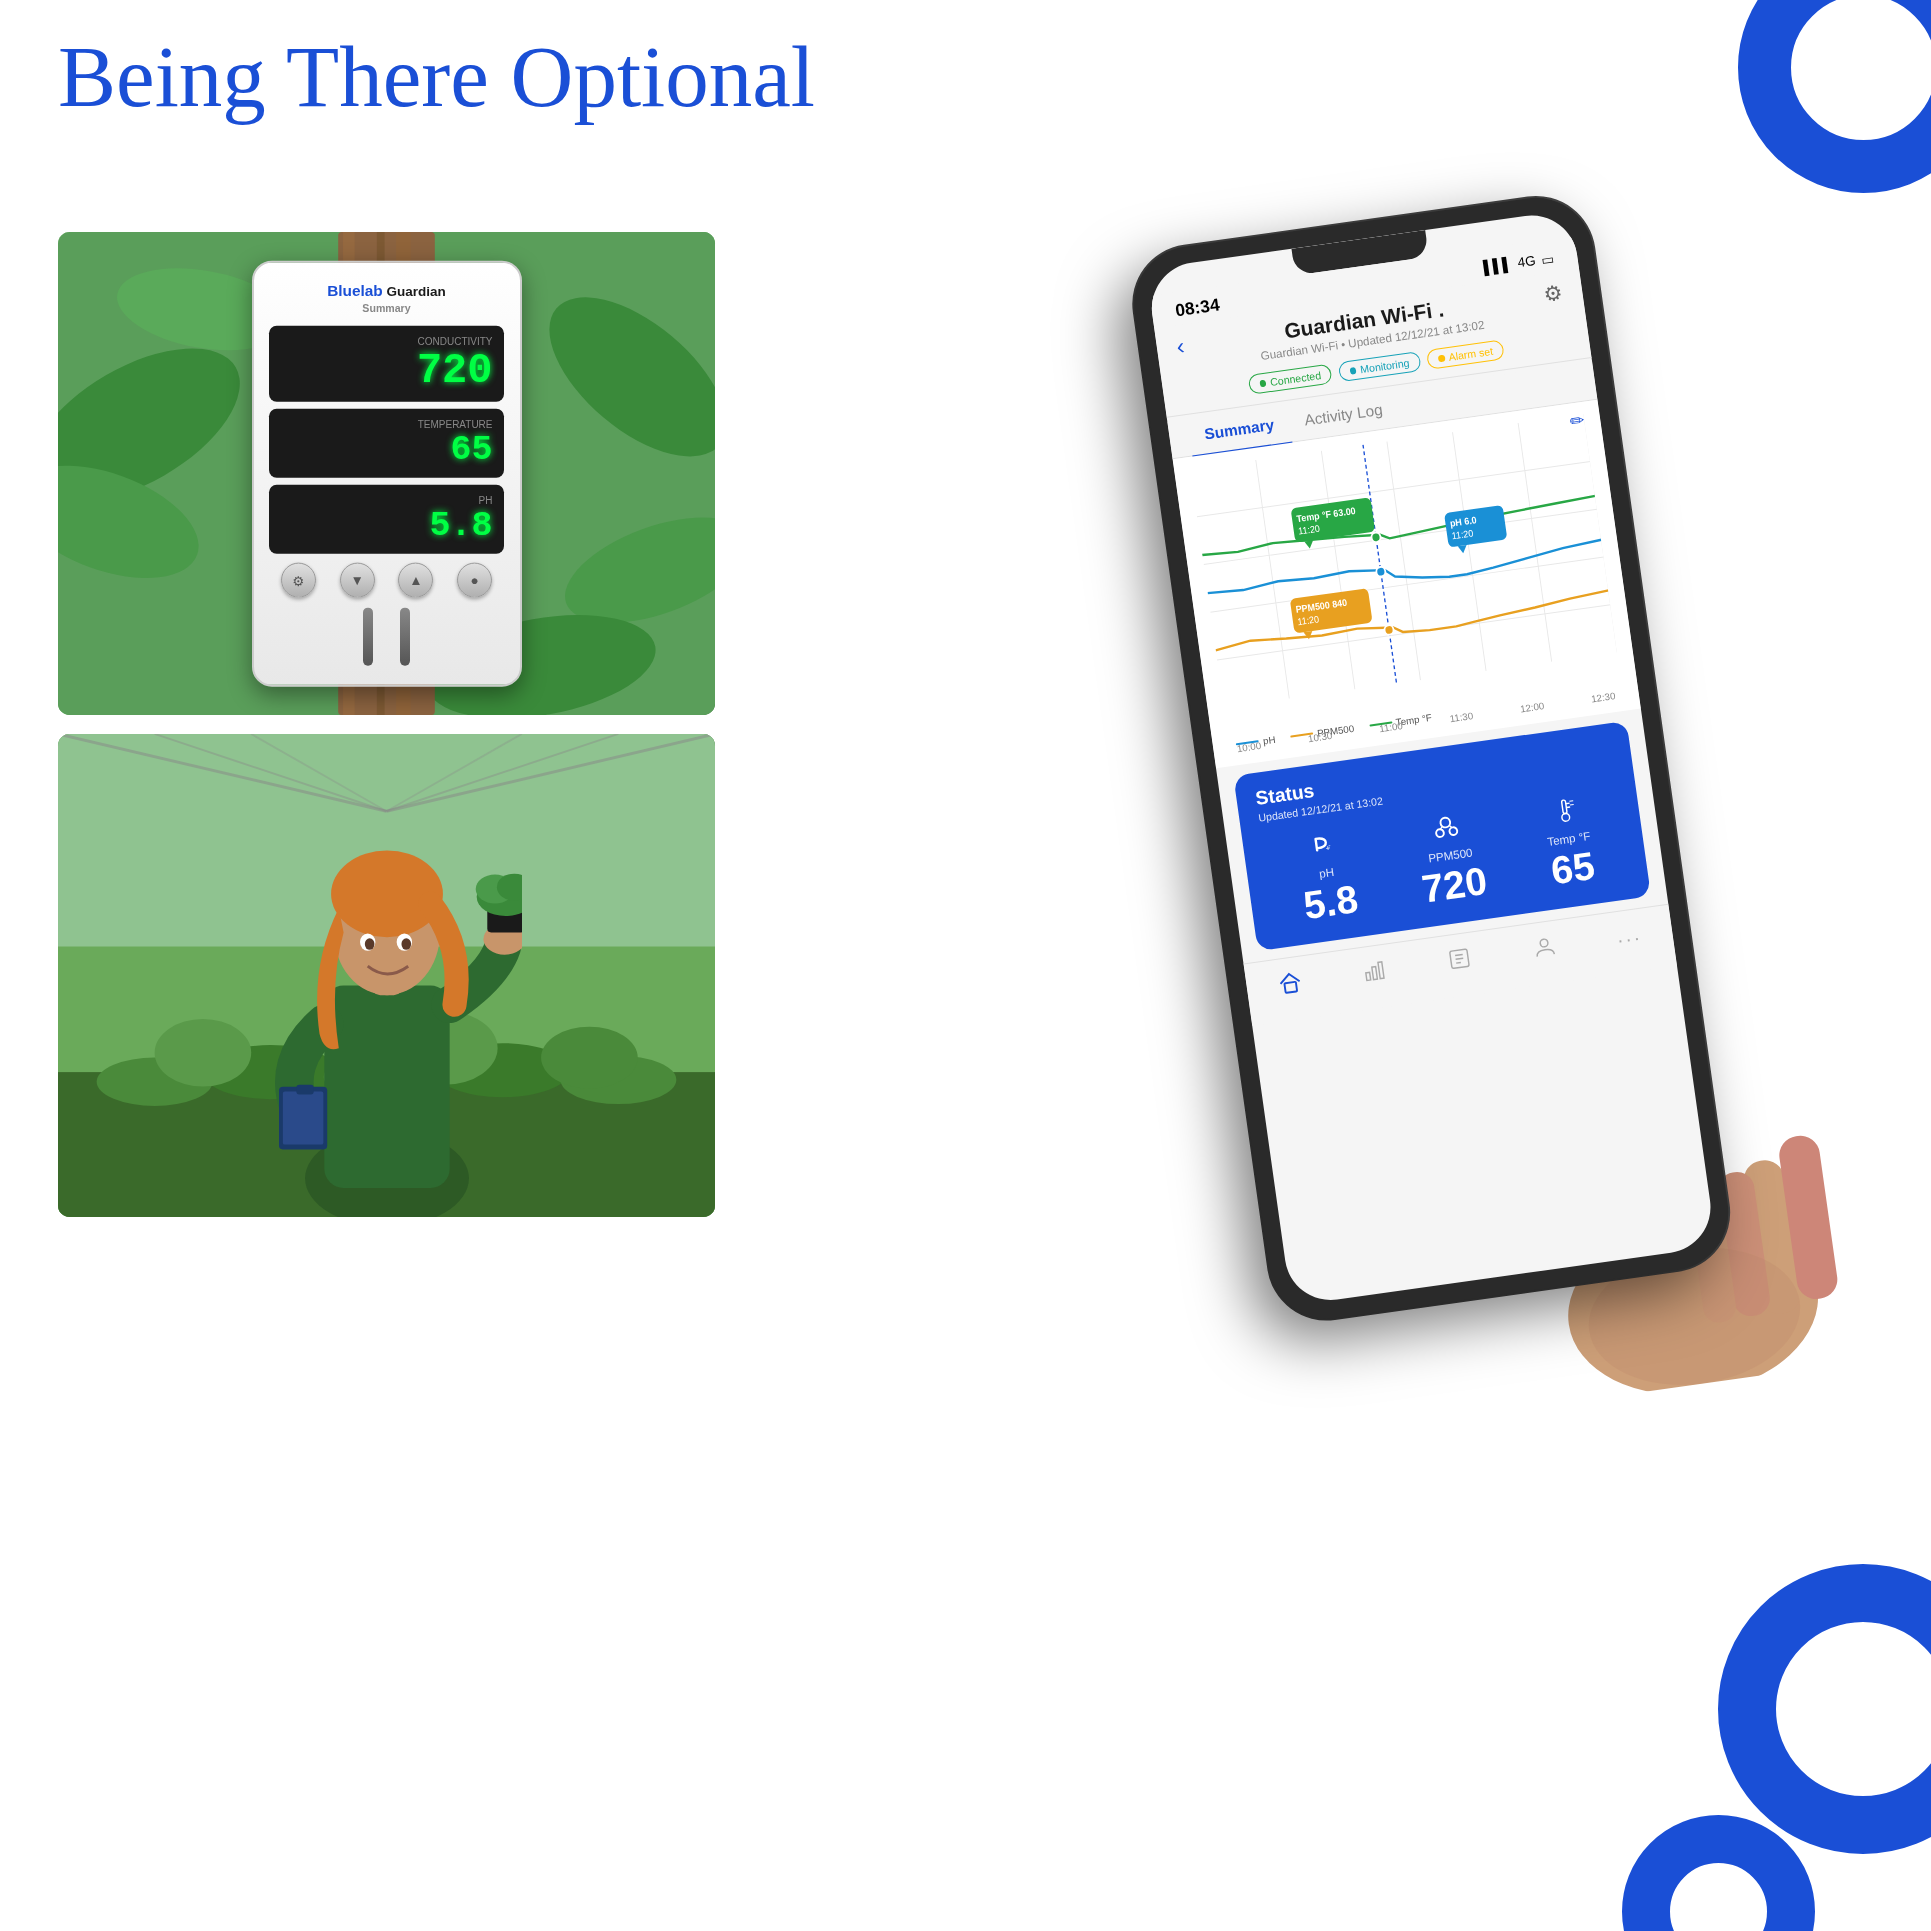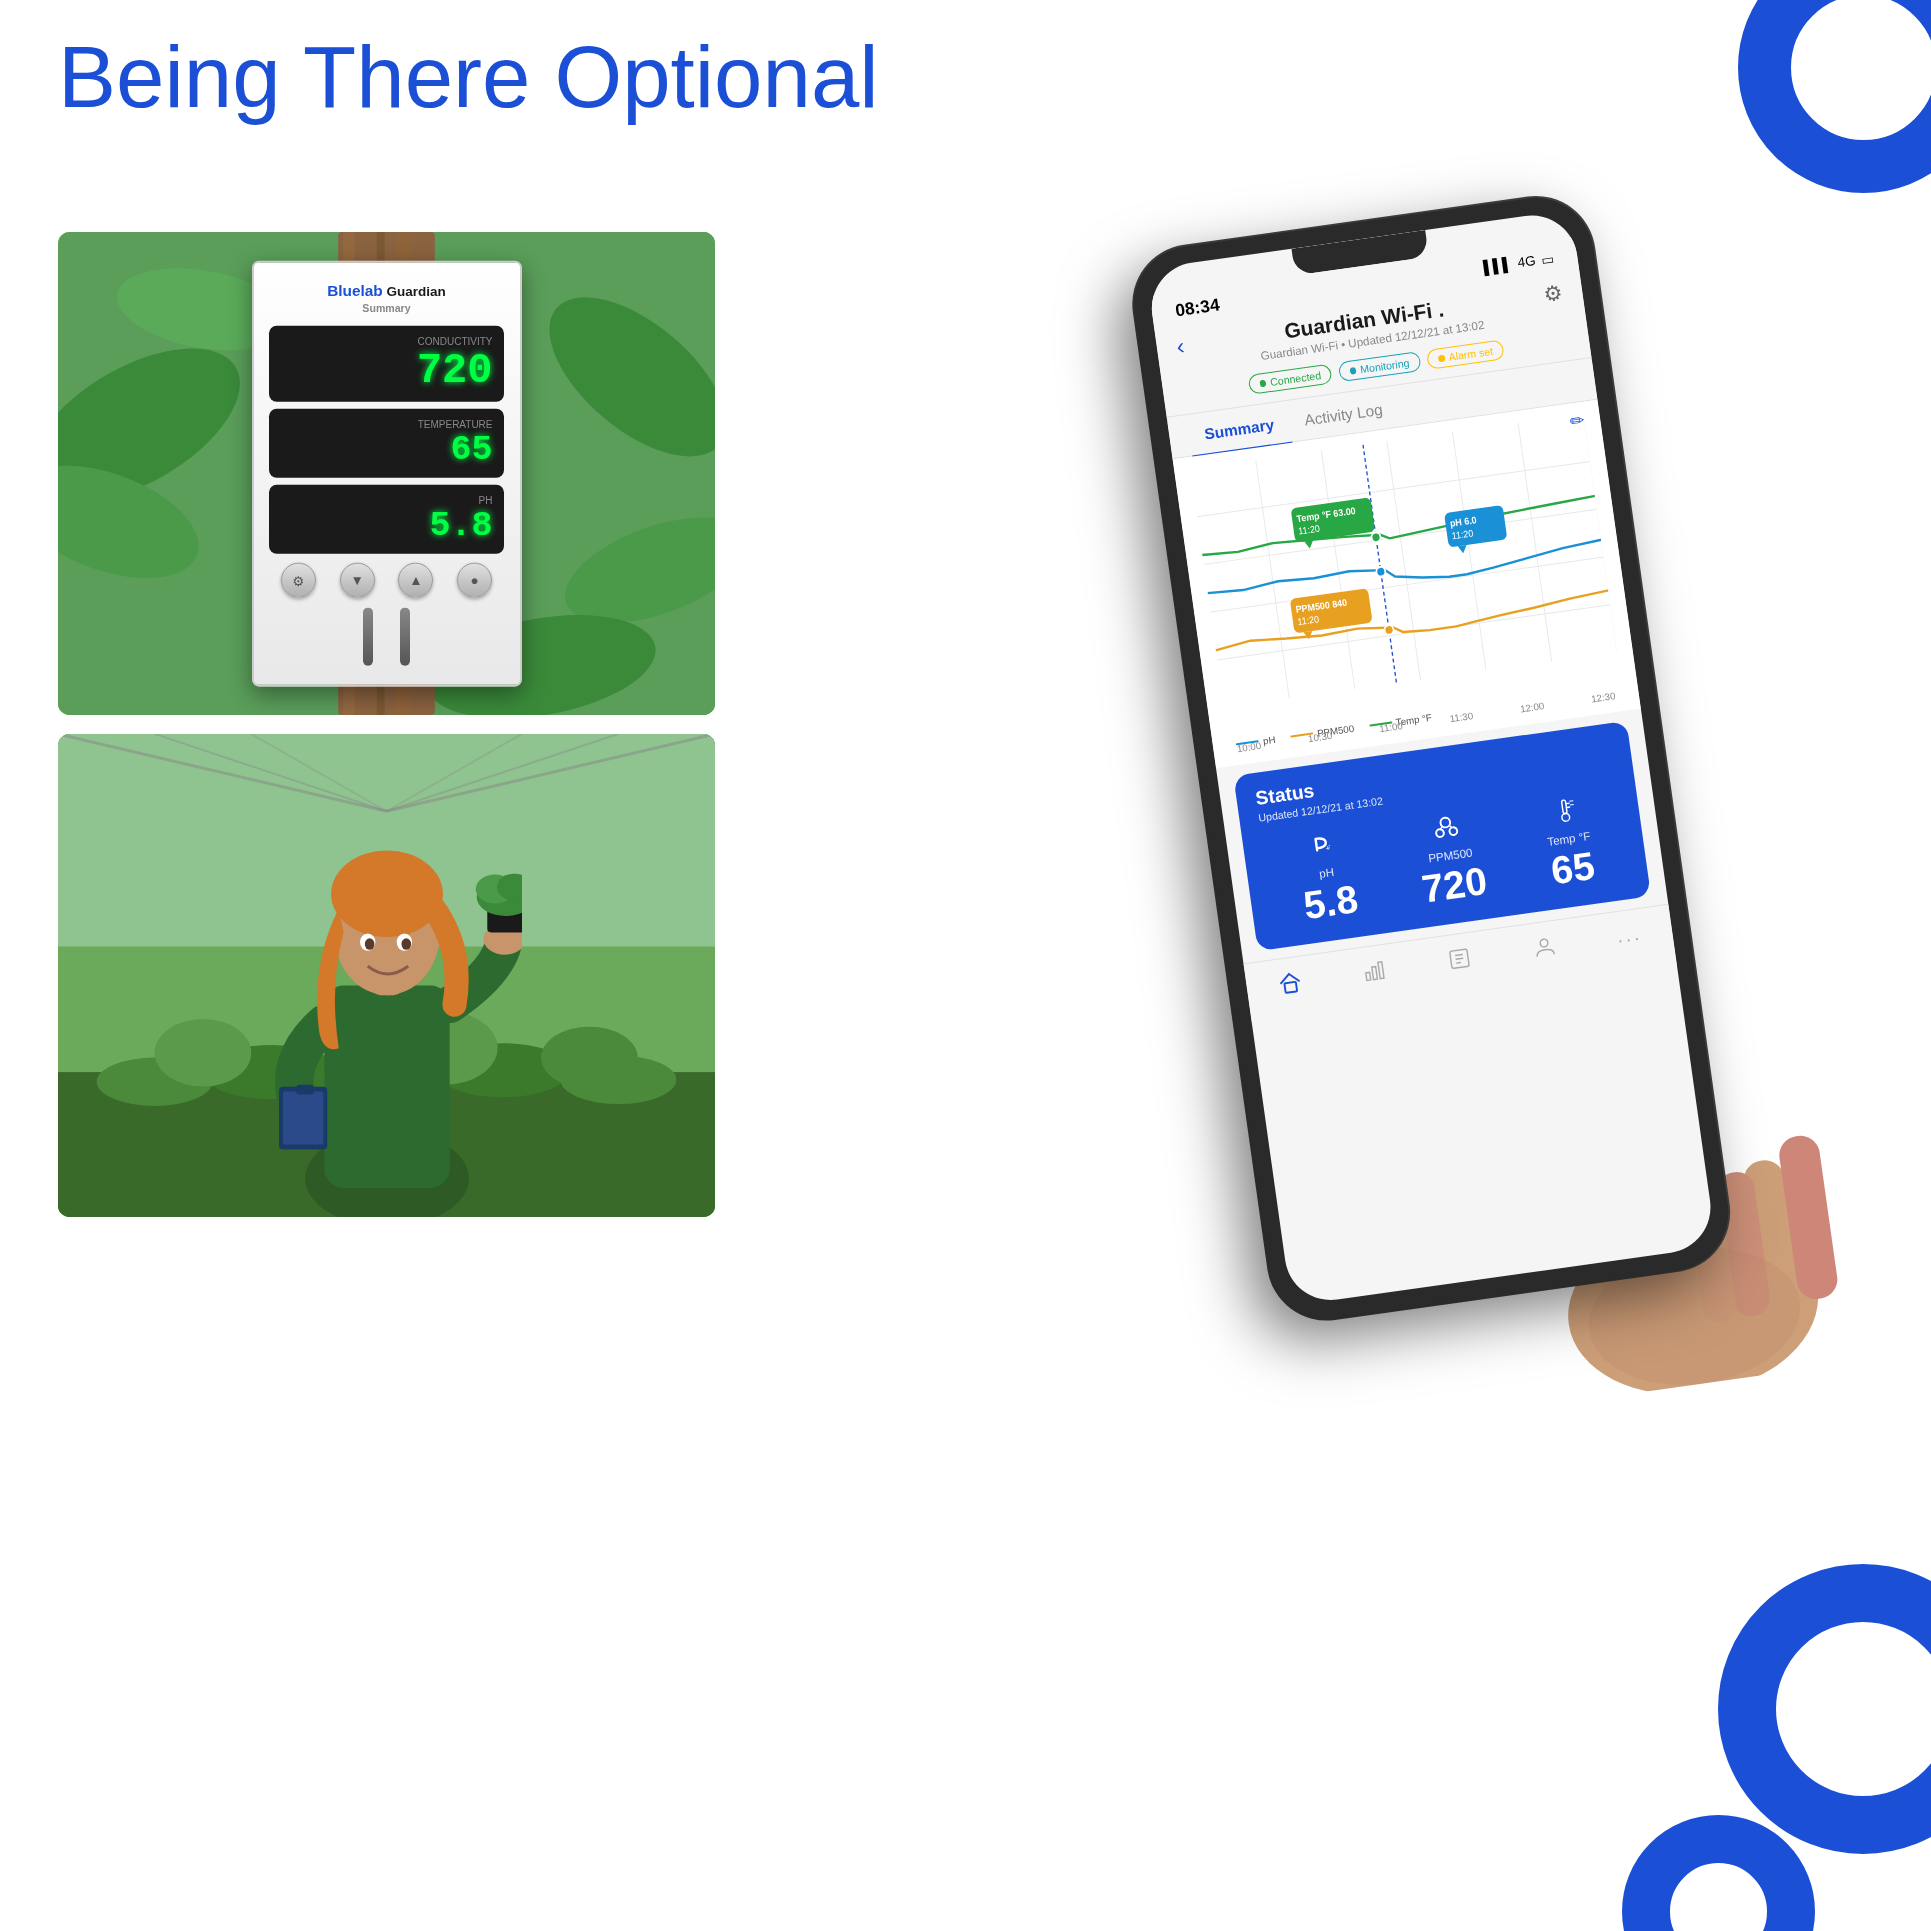--- a/index.html
+++ b/index.html
@@ -55,20 +55,21 @@
       font-size: 97px;
       font-weight: 900;
       color: #1a4fd6;
       line-height: 1.05;
     }
     .header-subtitle {
       font-size: 87px;
       font-weight: 400;
       color: #1a4fd6;
       line-height: 1.1;
+      font-family: Liberation Serif, serif;
     }
 
     
     .left-panels {
       position: absolute;
       top: 232px;
       left: 58px;
       width: 657px;
       z-index: 2;
     }
@@ -91,21 +92,21 @@
     }
 
     
     .device-monitor {
       position: absolute;
       top: 50%;
       left: 50%;
       transform: translate(-50%, -50%);
       width: 270px;
       background: linear-gradient(180deg, #ffffff 0%, #e8e8e8 100%);
-      border-radius: 7px;
+      border-radius: 20px;
       padding: 19.3px 15.4px;
       border: 2.9px solid #cccccc;
       box-shadow: 0 7.7px 23px rgba(0,0,0,0.4);
     }
     .device-brand {
       text-align: center;
       color: #1a4fd6;
       font-size: 13.5px;
       font-weight: bold;
       margin-bottom: 11.6px;

